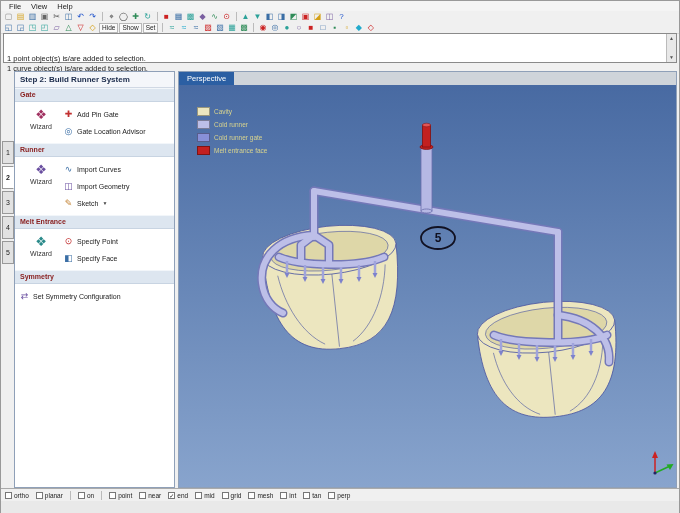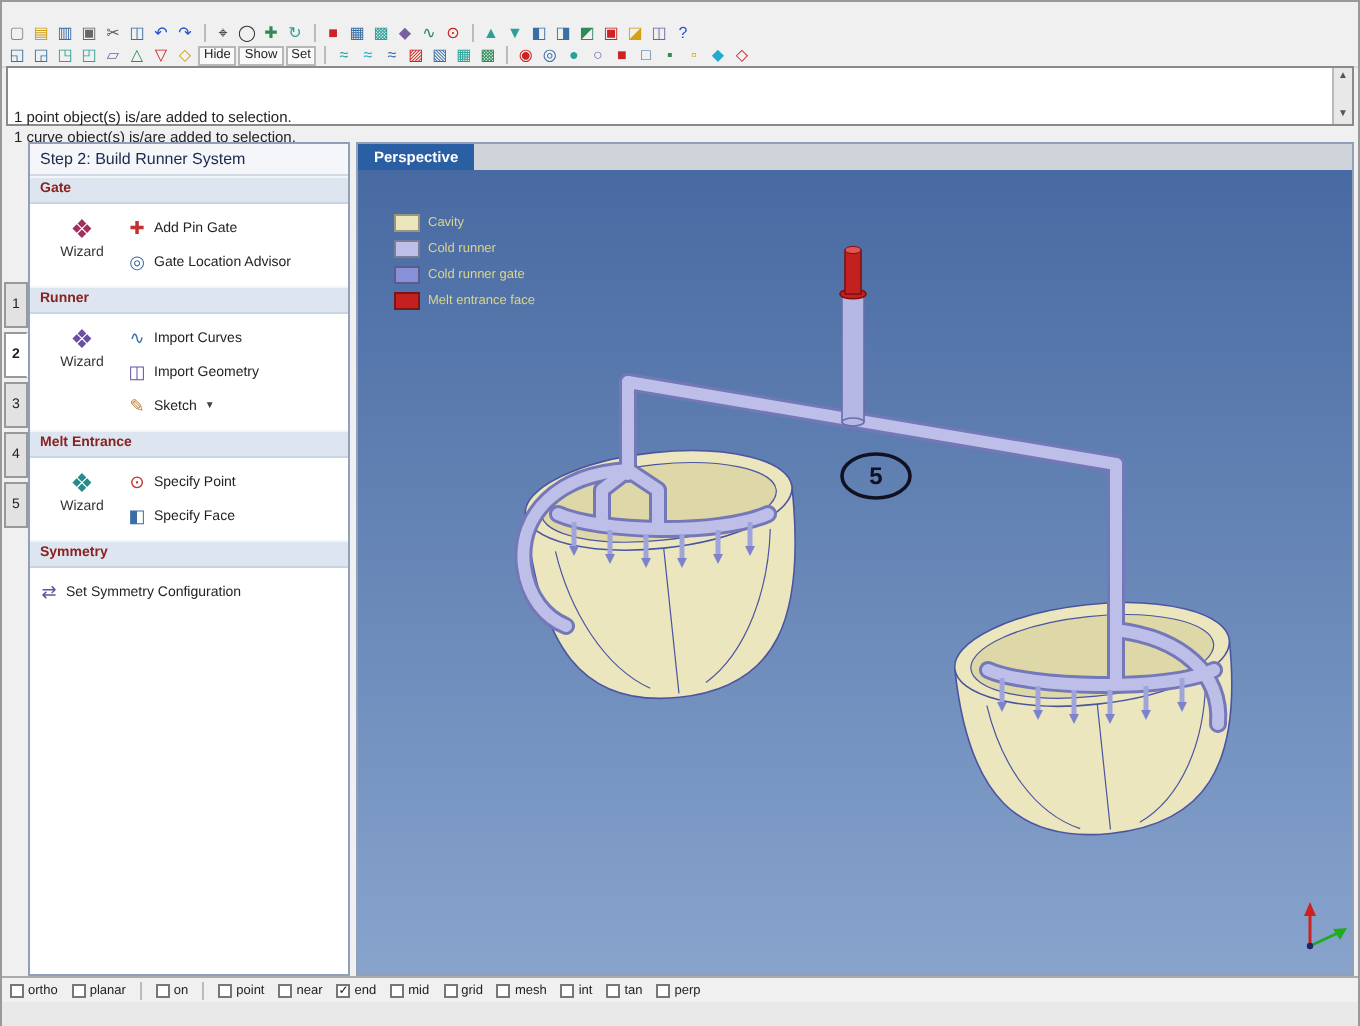--- a/index.html
+++ b/index.html
@@ -31,42 +31,42 @@
 
   
   #steptabs{position:absolute;left:1px;top:140px;width:12px;display:flex;flex-direction:column;gap:2px;z-index:3}
   .step-tab{height:21px;background:#e2e2e2;border:1px solid #999;font-size:7px;
     display:flex;align-items:center;justify-content:center;cursor:default}
   .step-tab.active{background:#fff;font-weight:bold;border-right-color:#fff}
 
   
   #panel{position:absolute;left:13px;top:70px;width:161px;height:417px;background:#fff;
     border:1px solid #8fa0b8;box-sizing:border-box;overflow:hidden}
-  .panel-title{height:15px;line-height:15px;padding-left:5px;font-weight:normal;font-size:8px;color:#1a2a4a;
+  .panel-title{height:15px;line-height:15px;padding-left:5px;font-weight:bold;font-size:8px;color:#1a2a4a;
     background:#f4f6fa;border-bottom:1px solid #d0d8e4}
   .tools-bar{height:13px;line-height:13px;display:flex;justify-content:space-between;padding:0 4px;
     background:linear-gradient(#eef2f8,#dbe3ee);border-bottom:1px solid #c4cede;font-weight:bold;font-size:7.5px;color:#333}
   .tools-x{color:#777;font-size:7px}
   .sec-h{height:12px;line-height:12px;padding-left:5px;background:#dde6f0;border-top:1px solid #f2f6fa;
     border-bottom:1px solid #c8d4e2;color:#8a2222;font-weight:bold;font-size:7px}
   .sec-b{display:flex;padding:5px 2px 7px 4px}
   .wiz{width:44px;display:flex;flex-direction:column;align-items:center;gap:1px;cursor:default}
   .wiz-ic{font-size:13px;line-height:15px}
   .wiz-lb{font-size:7px;color:#333}
   .sec-items{flex:1;display:flex;flex-direction:column;gap:7px;padding-top:2px}
   .item{display:flex;align-items:center;gap:3px;cursor:default}
   .item-ic{font-size:9px;width:11px;text-align:center}
   .item-lb{font-size:7px;color:#222}
   .caret{font-size:5px;color:#444;margin-left:1px}
 
   
   #viewport{position:absolute;left:177px;top:70px;width:499px;height:417px;background:#d8d8d8;
     border:1px solid #8fa0b8;box-sizing:border-box}
   .vp-tabs{height:13px;background:#cfd4da;display:flex}
-  .vp-tab{background:#2b5fa3;color:#fff;font-size:7.5px;line-height:13px;padding:0 8px;font-weight:bold;cursor:default}
+  .vp-tab{background:#2b5fa3;color:#fff;font-size:7.5px;line-height:13px;padding:0 8px;font-weight:normal;cursor:default}
   .canvas{position:absolute;left:0;top:13px;right:0;bottom:0;
     background:linear-gradient(180deg,#486aa2 0%,#88a4cd 100%);overflow:hidden}
   .canvas svg{position:absolute;left:0;top:0}
   #legend{position:absolute;left:18px;top:22px;display:flex;flex-direction:column;gap:4px}
   .leg-row{display:flex;align-items:center;gap:4px}
   .leg-sw{width:11px;height:7px;border:1px solid rgba(0,0,0,.35)}
   .leg-lb{font-size:6.5px;color:#d9d48e}
 
   
   .cav{fill:#ece6bf;stroke:#4a55a0;stroke-width:.8}
@@ -88,20 +88,25 @@
   .snap-box{width:7px;height:7px;border:1px solid #777;background:#fff;font-size:6px;line-height:6px;
     text-align:center;color:#111;box-sizing:border-box}
   .snap-sep{width:1px;height:9px;background:#bbb}
   #bottomstrip{position:absolute;left:0;right:0;top:500px;height:13px;background:#e9e9e9}
 </style>
 </head>
 <body>
 
 <div id="app">
 
+  <div id="menubar">
+      <span class="menu-item">File</span>
+      <span class="menu-item">View</span>
+      <span class="menu-item">Help</span>
+    </div>
   <div id="tb1" class="toolbar">
       <span class="tb-icon" style="color: rgb(136, 136, 136);">▢</span>
       <span class="tb-icon" style="color: rgb(212, 160, 23);">▤</span>
       <span class="tb-icon" style="color: rgb(58, 110, 165);">▥</span>
       <span class="tb-icon" style="color: rgb(102, 102, 102);">▣</span>
       <span class="tb-icon" style="color: rgb(85, 85, 85);">✂</span>
       <span class="tb-icon" style="color: rgb(58, 110, 165);">◫</span>
       <span class="tb-icon" style="color: rgb(34, 85, 204);">↶</span>
       <span class="tb-icon" style="color: rgb(34, 85, 204);">↷</span>
       <span class="tb-sep"></span>

